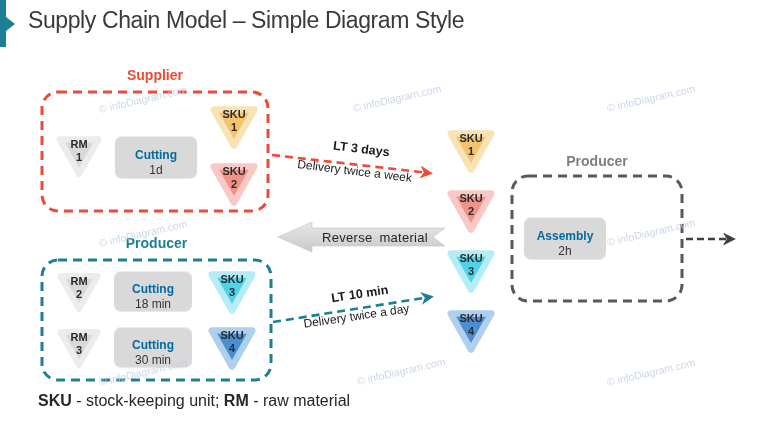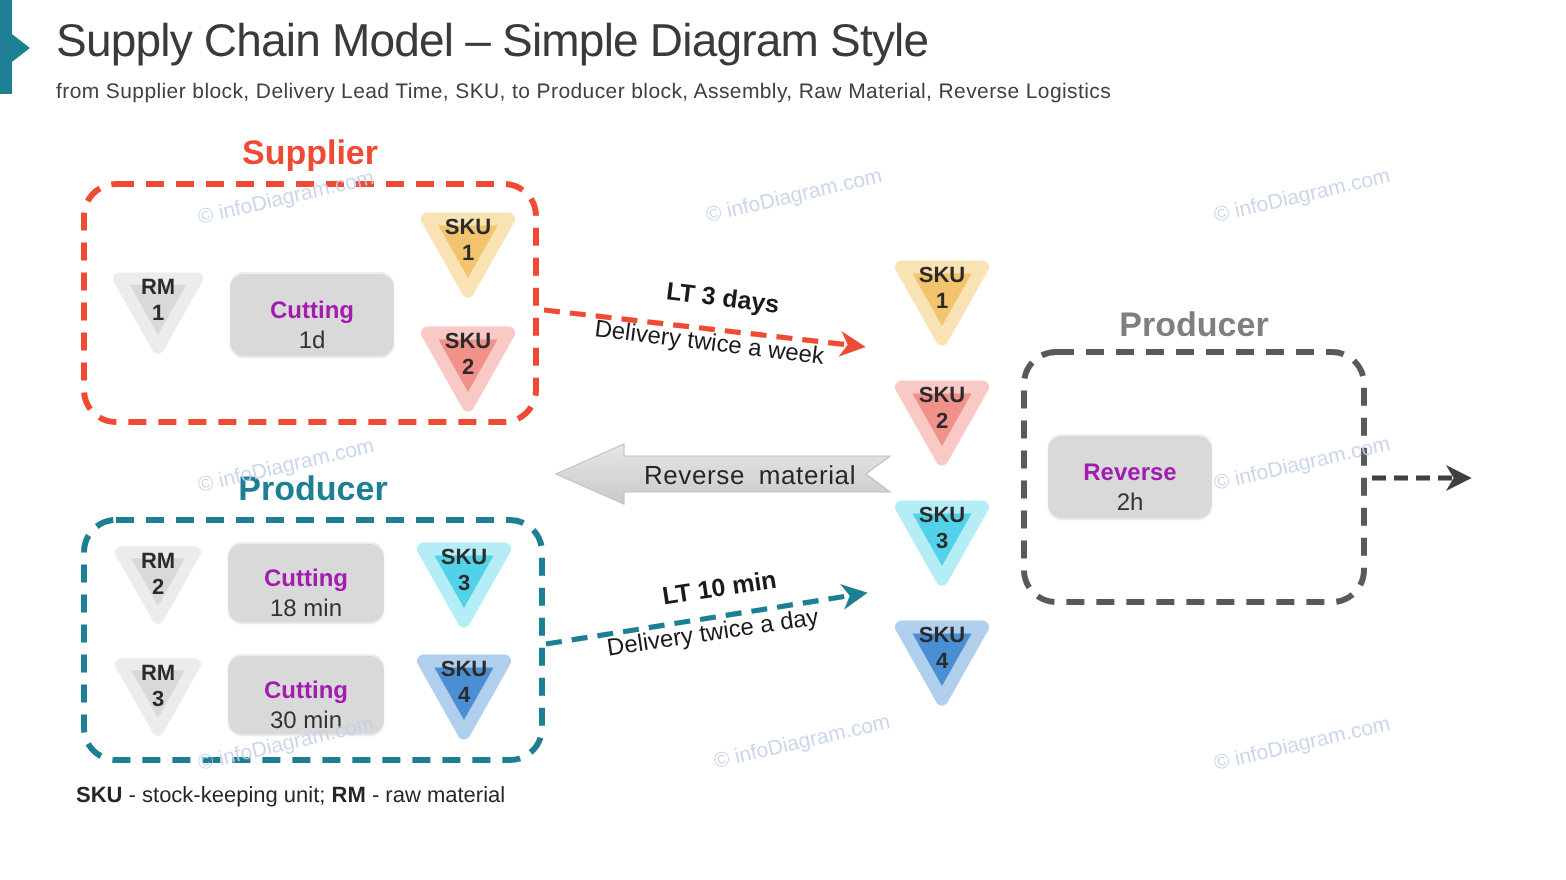--- a/index.html
+++ b/index.html
@@ -11,46 +11,46 @@
     border-left:9px solid #1D7F93;border-top:7px solid transparent;border-bottom:7px solid transparent;}
   .title{position:absolute;left:28px;top:7px;font-size:23px;letter-spacing:-0.4px;
     color:#3a3a3a;font-weight:400;white-space:nowrap;}
   .subtitle{position:absolute;left:28px;top:40px;font-size:10.5px;color:#404040;
     letter-spacing:0.2px;white-space:nowrap;}
   
   .wm{position:absolute;font-size:10.5px;color:#c3cfe8;transform:rotate(-13deg);
     white-space:nowrap;z-index:6;opacity:.85;pointer-events:none;}
   
   .box-svg{position:absolute;z-index:1;}
-  .block-label{position:absolute;z-index:3;font-size:17px;font-weight:bold;text-align:center;}
+  .block-label{position:absolute;z-index:3;font-size:14px;font-weight:bold;text-align:center;}
   .label-red{color:#EF4A33;}
   .label-teal{color:#1D7F93;}
   .label-gray{color:#7f7f7f;}
   
   .tri{position:absolute;z-index:3;}
   .tri svg{position:absolute;left:0;top:0;width:100%;height:100%;overflow:visible;}
   .tri-text{position:absolute;left:0;top:0;right:0;bottom:0;display:flex;flex-direction:column;
     align-items:center;padding-top:4px;font-size:11px;font-weight:bold;color:#2b2b2b;line-height:13px;}
   .tri-text.single{padding-top:11px;}
   
   .pbox{position:absolute;z-index:3;background:#D9D9D9;border-radius:7px;display:flex;
     flex-direction:column;align-items:center;justify-content:center;line-height:15px;
     box-shadow:inset 0 1px 0 rgba(255,255,255,.55), 0 1px 1px rgba(0,0,0,.10);}
-  .pbox-name{font-weight:bold;font-size:12px;color:#a21caf;margin-top:12px;}
+  .pbox-name{font-weight:bold;font-size:12px;color:#0369a1;margin-top:12px;}
   .pbox-dur{font-size:12px;color:#333333;}
   
   .flow-svg{position:absolute;z-index:2;overflow:visible;}
   .flow-label{position:absolute;z-index:4;font-size:12px;color:#1a1a1a;white-space:nowrap;}
   .flow-label.bold{font-weight:bold;font-size:12.5px;}
   .rot-down{transform:rotate(7deg);}
   .rot-up{transform:rotate(-8.5deg);}
   .reverse-text{position:absolute;z-index:4;font-size:13px;color:#262626;text-align:center;
     letter-spacing:.3px;word-spacing:3px;}
   
-  .footnote{position:absolute;left:38px;top:392px;font-size:11px;color:#262626;z-index:3;}
+  .footnote{position:absolute;left:38px;top:392px;font-size:16px;color:#262626;z-index:3;}
   .footnote b{font-weight:bold;}
   .footer{position:absolute;left:44px;top:409px;font-size:17px;color:#b5b5b5;
     letter-spacing:.8px;z-index:3;cursor:pointer;}
   .footer .brand{font-weight:bold;color:#a3a3a3;}
   .corner-accent{position:absolute;right:0;top:410px;width:5px;height:28px;background:#1D7F93;z-index:3;}
 </style>
 </head>
 <body>
 
 <div class="slide">
@@ -69,21 +69,20 @@
       <linearGradient id="grayGrad" x1="0" y1="0" x2="0" y2="1">
         <stop offset="0" stop-color="#E7E7E7"></stop>
           <stop offset="1" stop-color="#C9C9C9"></stop>
       </linearGradient>
     </defs>
   </svg>
 
   <div class="accent-bar"></div>
   <div class="accent-point"></div>
   <div class="title">Supply Chain Model – Simple Diagram Style</div>
-  <div class="subtitle">from Supplier block, Delivery Lead Time, SKU, to Producer block, Assembly, Raw Material, Reverse Logistics</div>
 
   <span class="wm" style="left:98px;top:93px">© infoDiagram.com</span>
   <span class="wm" style="left:352px;top:92px">© infoDiagram.com</span>
   <span class="wm" style="left:606px;top:92px">© infoDiagram.com</span>
   <span class="wm" style="left:98px;top:227px">© infoDiagram.com</span>
   <span class="wm" style="left:606px;top:226px">© infoDiagram.com</span>
   <span class="wm" style="left:98px;top:366px">© infoDiagram.com</span>
   <span class="wm" style="left:356px;top:365px">© infoDiagram.com</span>
   <span class="wm" style="left:606px;top:366px">© infoDiagram.com</span>
 
@@ -227,21 +226,21 @@
         <span>SKU</span>
         <span>4</span>
       </div>
   </div>
 
   <div class="block-label label-gray" style="left:510px;top:153px;width:174px;">Producer</div>
   <svg class="box-svg" style="left:510px;top:174px" width="174" height="129">
     <rect x="2" y="2" width="170" height="125" rx="16" fill="none" stroke="#595959" stroke-width="3" stroke-dasharray="9 6"></rect>
   </svg>
   <div class="pbox" style="left:524px;top:217px;width:82px;height:42px">
-    <span class="pbox-name">Reverse</span>
+    <span class="pbox-name">Assembly</span>
     <span class="pbox-dur">2h</span>
   </div>
   <svg class="flow-svg" style="left:684px;top:229px" width="60" height="20">
     <line x1="2" y1="10" x2="48" y2="10" stroke="#404040" stroke-width="2.6" stroke-dasharray="7 4" marker-end="url(#ah-dark)"></line>
   </svg>
 
   <div class="footnote">
     <b>SKU</b><span> - stock-keeping unit; </span><b>RM</b><span> - raw material</span>
   </div>
   <div class="corner-accent"></div>

